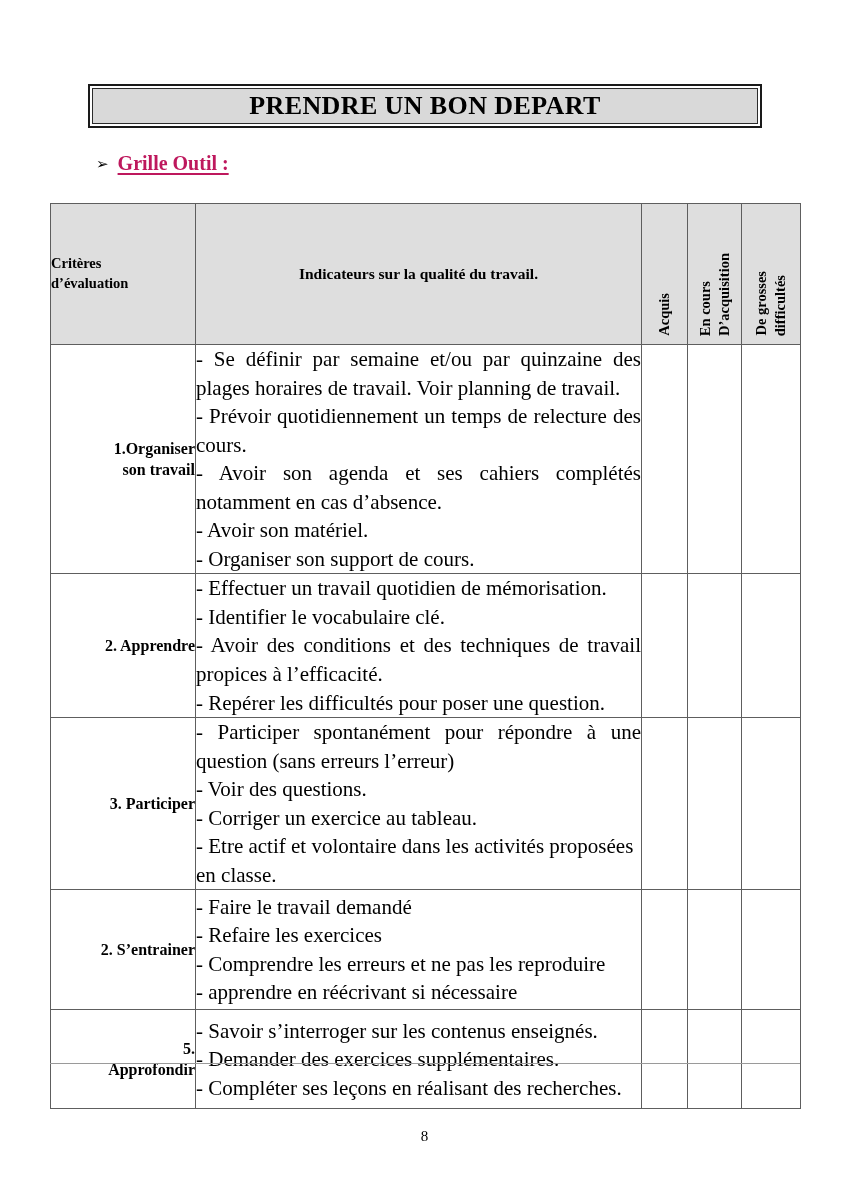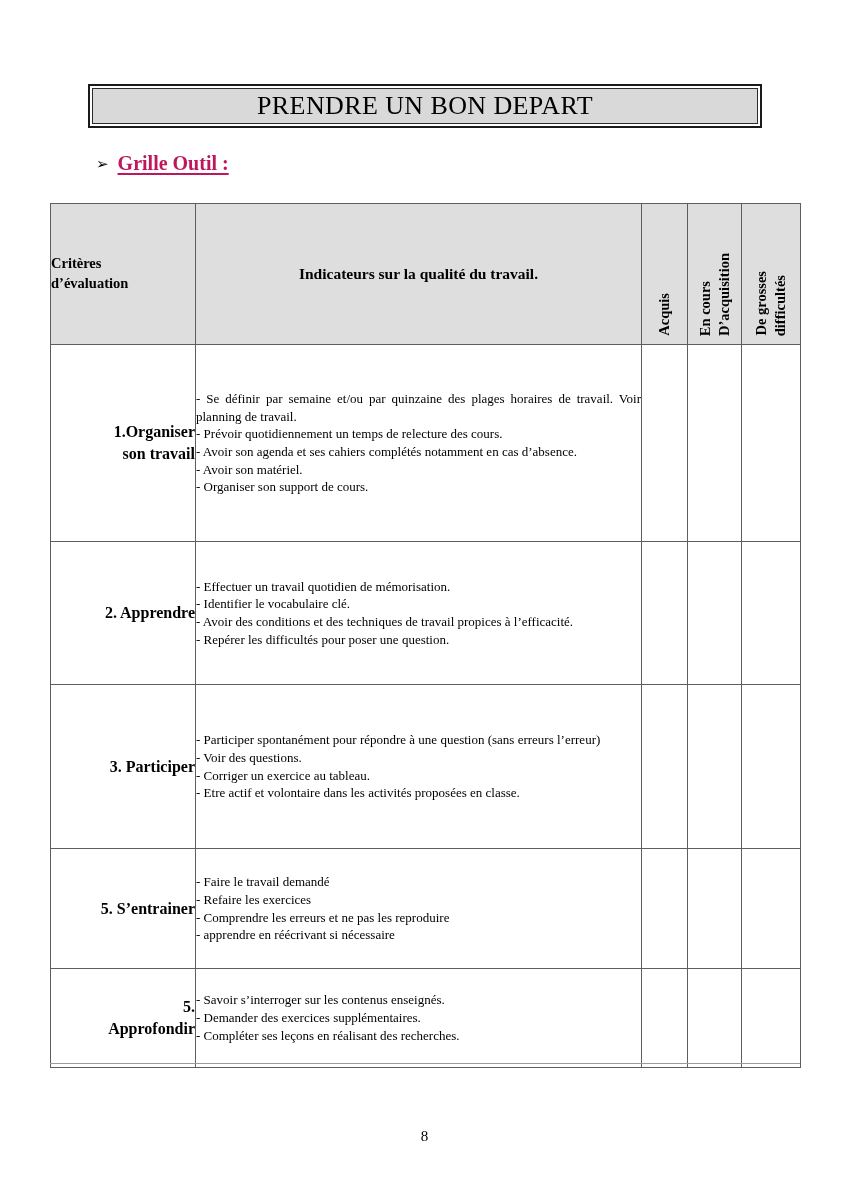--- a/index.html
+++ b/index.html
@@ -33,21 +33,21 @@
     height: 100%;
     box-sizing: border-box;
     border: 1px solid #2b2b2b;
     background: #d9d9d9;
     display: flex;
     align-items: center;
     justify-content: center;
   }
   .title-text {
     font-family: "Liberation Serif", serif;
-    font-weight: normal;
+    font-weight: bold;
     font-size: 26px;
     letter-spacing: 0.4px;
     color: #000000;
     white-space: nowrap;
   }
 
   
   .section-heading {
     position: absolute;
     left: 96px;
@@ -150,21 +150,21 @@
   
   .crit-cell {
     font-weight: bold;
     font-size: 16px;
     line-height: 1.35;
     padding: 0 6px 0 13px;
     text-align: right;
     vertical-align: middle;
   }
   .indic-cell {
-    font-size: 13px;
+    font-size: 21px;
     line-height: 1.36;
     padding: 9px 11px 9px 12px;
     text-align: justify;
     text-justify: inter-word;
     vertical-align: middle;
   }
   .indic-cell p {
     margin: 0;
   }
   .indic-cell p:last-child {
@@ -292,21 +292,21 @@
         <p>- Corriger un exercice au tableau.</p>
         <p>-  Etre actif et volontaire dans les activités proposées en classe.</p>
       </td>
       <td class="mark-cell"></td>
       <td class="mark-cell"></td>
       <td class="mark-cell"></td>
     </tr>
 
     <tr class="row-h4">
       <td class="crit-cell">
-        <span style="white-space:pre-line;">5. S’entrainer</span>
+        <span style="white-space:pre-line;">2. S’entrainer</span>
       </td>
       <td class="indic-cell">
         <p>-  Faire le travail demandé</p>
         <p>- Refaire les exercices</p>
         <p>- Comprendre les erreurs et ne  pas les reproduire</p>
         <p>- apprendre en réécrivant si nécessaire</p>
       </td>
       <td class="mark-cell"></td>
       <td class="mark-cell"></td>
       <td class="mark-cell"></td>

